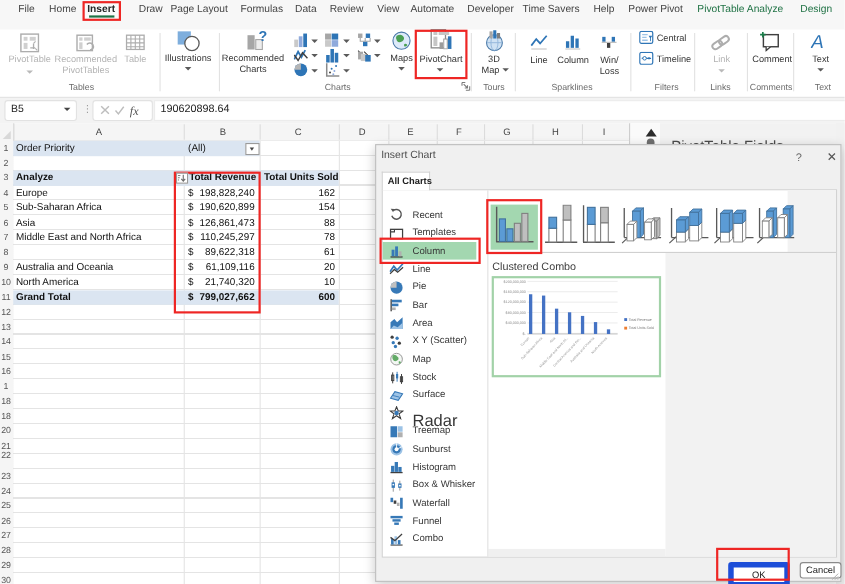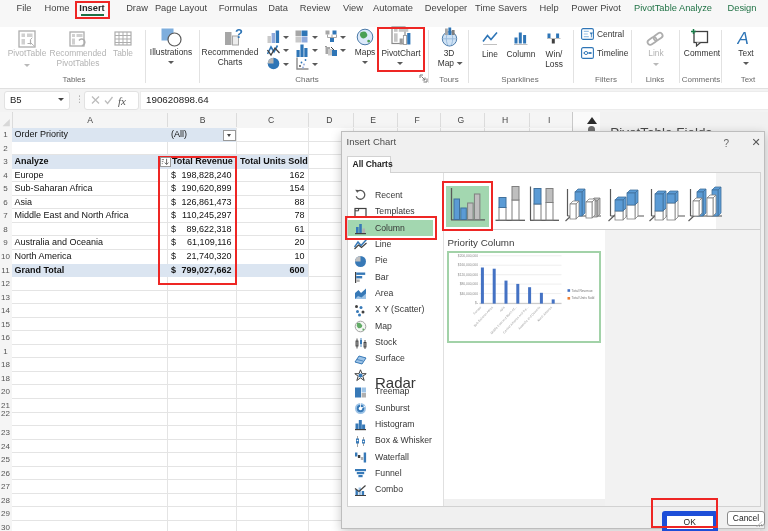--- a/index.html
+++ b/index.html
@@ -705,21 +705,21 @@
           <rect x="5" y="16" width="6" height="15" fill="#fff" stroke="#7f7f7f" stroke-width="0.8"></rect>
           <path d="M24 5 L27 2 L33 2 L30 5 Z" fill="#5b9bd5" stroke="#41719c" stroke-width="0.8"></path>
           <path d="M30 5 L33 2 L33 28 L30 31 Z" fill="#5b9bd5" stroke="#41719c" stroke-width="0.8"></path>
           <rect x="24" y="5" width="6" height="26" fill="#5b9bd5" stroke="#41719c" stroke-width="0.8"></rect>
           <path d="M19 13 L22 10 L28 10 L25 13 Z" fill="#fff" stroke="#7f7f7f" stroke-width="0.8"></path>
           <path d="M25 13 L28 10 L28 28 L25 31 Z" fill="#fff" stroke="#7f7f7f" stroke-width="0.8"></path>
           <rect x="19" y="13" width="6" height="18" fill="#fff" stroke="#7f7f7f" stroke-width="0.8"></rect>
         </svg>
       </div>
   <div class="redbox" style="left:100px;top:48.5px;width:50.5px;height:50.5px"></div>
-  <div class="ab" style="left:105.5px;top:104.5px;font-size:9.8px;color:#3d3d3d">Priority Column</div>
+  <div class="ab" style="left:105.5px;top:104.5px;font-size:9.8px;color:#3d3d3d">Clustered Combo</div>
   <div class="ab" style="left:105px;top:119px;width:150px;height:87.5px;background:#fff;border:2px solid #a2d2a8">
         <svg width="150" height="87.5" viewBox="0 0 150 87.5">
           <text x="29" y="4.0" font-size="3.3" fill="#8a8a8a" text-anchor="end">$200,000,000</text>
           <line x1="30.5" y1="2.8" x2="112.5" y2="2.8" stroke="#e2e2e2" stroke-width="0.6"></line>
           <text x="29" y="13.4" font-size="3.3" fill="#8a8a8a" text-anchor="end">$160,000,000</text>
           <line x1="30.5" y1="12.2" x2="112.5" y2="12.2" stroke="#e2e2e2" stroke-width="0.6"></line>
           <text x="29" y="22.9" font-size="3.3" fill="#8a8a8a" text-anchor="end">$120,000,000</text>
           <line x1="30.5" y1="21.7" x2="112.5" y2="21.7" stroke="#e2e2e2" stroke-width="0.6"></line>
           <text x="29" y="32.3" font-size="3.3" fill="#8a8a8a" text-anchor="end">$80,000,000</text>
           <line x1="30.5" y1="31.1" x2="112.5" y2="31.1" stroke="#e2e2e2" stroke-width="0.6"></line>

